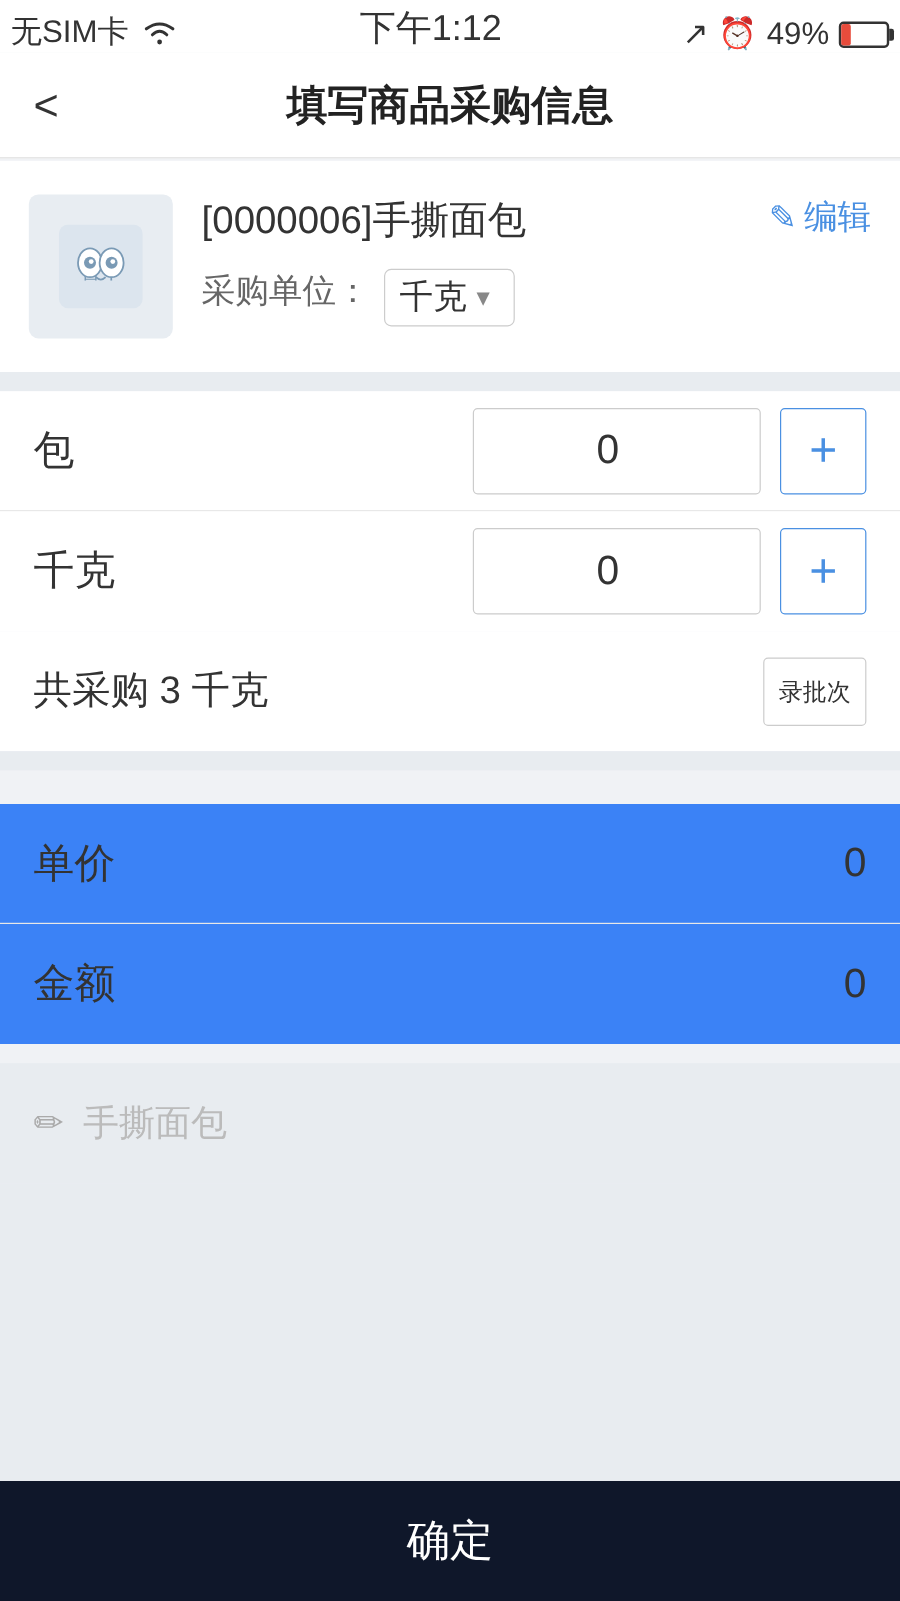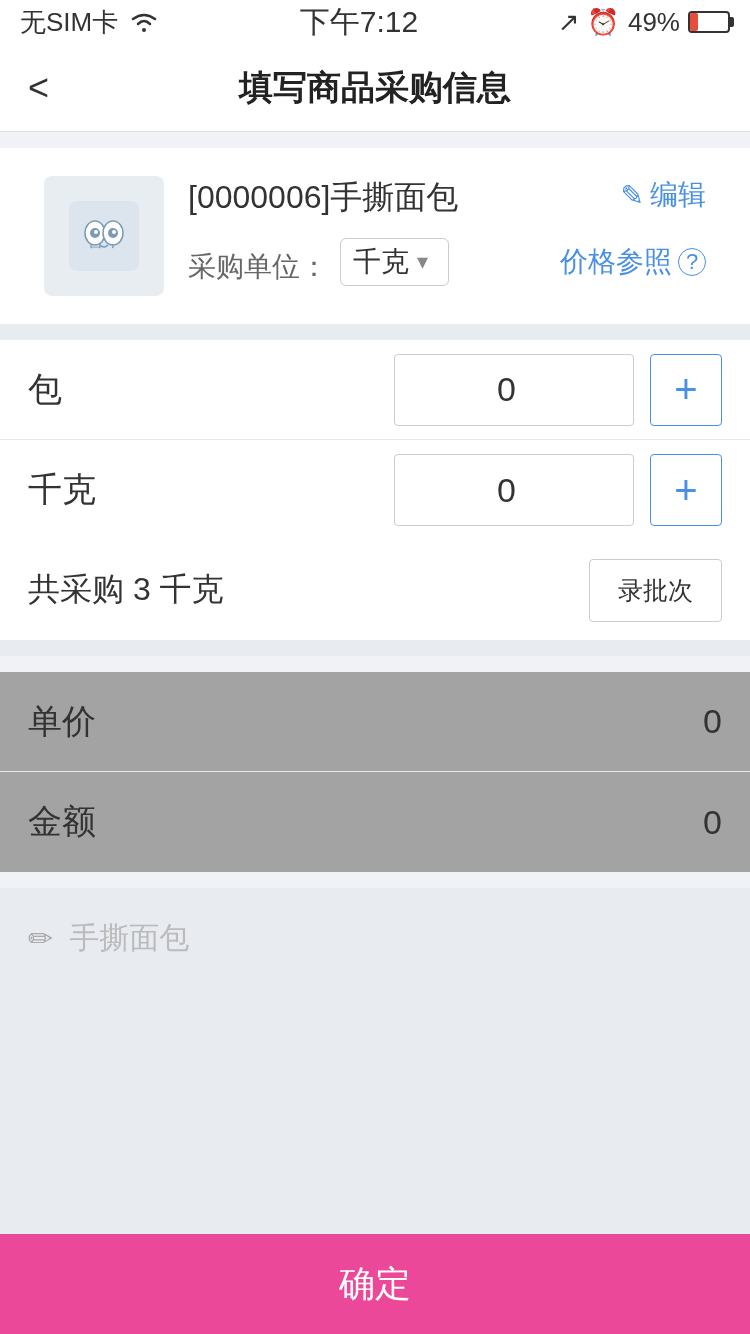--- a/index.html
+++ b/index.html
@@ -11,23 +11,23 @@
       background: #f0f2f5;
       font-size: 32px;
       color: #333;
     }
 
     
     .status-bar {
       height: 44px;
       background: #fff;
       display: flex;
-      align-items: center;
+      align-items: flex-end;
       justify-content: space-between;
-      padding: 0 20px;
+      padding: 0 9px;
       font-size: 26px;
       color: #333;
     }
     .status-left {
       display: flex;
       align-items: center;
       gap: 10px;
     }
     .status-center {
       font-size: 30px;
@@ -90,22 +90,22 @@
       font-size: 34px;
       font-weight: 600;
       color: #222;
     }
 
     
     .product-card {
       background: #fff;
       display: flex;
       align-items: flex-start;
-      padding: 28px 44px;
-      margin-top: 16px;
+      padding: 28px 24px;
+      margin-top: 2px;
       gap: 24px;
     }
     .product-image {
       width: 120px;
       height: 120px;
       background: #e8edf2;
       border-radius: 8px;
       display: flex;
       align-items: center;
       justify-content: center;
@@ -243,31 +243,31 @@
       height: 100px;
       background: #fff;
     }
     .summary-text {
       font-size: 32px;
       color: #333;
     }
     .batch-btn {
       border: 1px solid #ccc;
       border-radius: 4px;
-      padding: 14px 28px;
-      font-size: 25px;
+      padding: 14px 12px;
+      font-size: 20px;
       color: #333;
       background: #fff;
       cursor: pointer;
     }
 
     
     .price-section {
-      background: #a3a3a3;
-      margin-top: 16px;
+      background: #3b82f6;
+      margin-top: 28px;
     }
     .price-row {
       display: flex;
       align-items: center;
       justify-content: space-between;
       padding: 0 28px;
       height: 100px;
       border-bottom: 1px solid #e8e8e8;
     }
     .price-row:last-child {
@@ -308,21 +308,21 @@
       min-height: 400px;
     }
 
     
     .confirm-btn {
       position: fixed;
       bottom: 0;
       left: 0;
       width: 750px;
       height: 100px;
-      background: #ec4899;
+      background: #0f172a;
       color: #fff;
       font-size: 36px;
       display: flex;
       align-items: center;
       justify-content: center;
       cursor: pointer;
       border: none;
     }
   </style>
 </head>
@@ -330,21 +330,21 @@
 
 <div class="status-bar">
   <div class="status-left">
     <span>无SIM卡</span>
     <svg width="32" height="24" viewBox="0 0 32 24" fill="none">
       <path d="M16 18 A2 2 0 0 1 18 20 A2 2 0 0 1 14 20 A2 2 0 0 1 16 18Z" fill="#333"></path>
       <path d="M10 14 Q16 8 22 14" stroke="#333" stroke-width="2.5" fill="none" stroke-linecap="round"></path>
       <path d="M5 9 Q16 1 27 9" stroke="#333" stroke-width="2.5" fill="none" stroke-linecap="round"></path>
     </svg>
   </div>
-  <div class="status-center">下午7:12</div>
+  <div class="status-center">下午1:12</div>
   <div class="status-right">
     <span>↗</span>
     <span>⏰</span>
     <span>49%</span>
     <div class="battery-icon">
       <div class="battery-body">
         <div class="battery-fill"></div>
       </div>
     </div>
   </div>
@@ -372,31 +372,27 @@
   </div>
   <div class="product-info">
     <div class="product-name-row">
       <div class="product-name">[0000006]手撕面包</div>
       <div class="edit-btn">
         <span>✎</span>
         <span>编辑</span>
       </div>
     </div>
     <div class="unit-row">
-      <div style="display:flex;align-items:flex-end;">
+      <div style="display:flex;align-items:flex-start;">
         <span class="unit-label">采购单位：</span>
         <div class="unit-select">
           <span>千克</span>
           <span class="unit-dropdown-icon">▾</span>
         </div>
       </div>
-      <div class="price-ref">
-        <span>价格参照</span>
-        <span style="border:1px solid #4a90e2;border-radius:50%;width:28px;height:28px;display:inline-flex;align-items:center;justify-content:center;font-size:22px;">?</span>
-      </div>
     </div>
   </div>
 </div>
 
 <div class="section-divider"></div>
 
 <div class="input-section">
 
   <div class="input-row">
     <span class="input-label">包</span>

